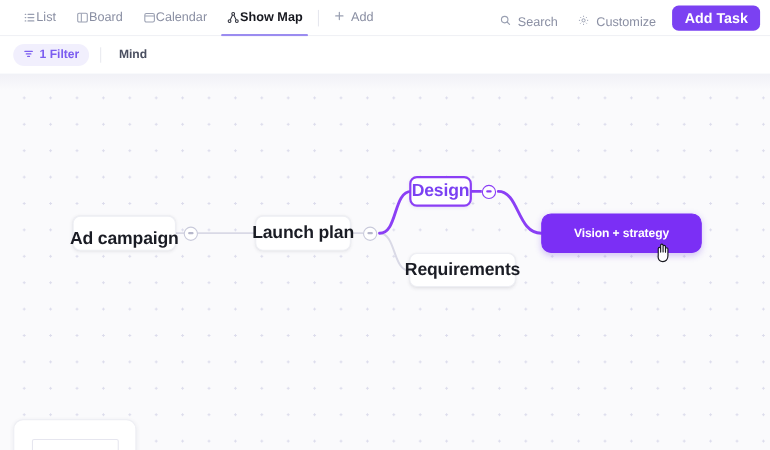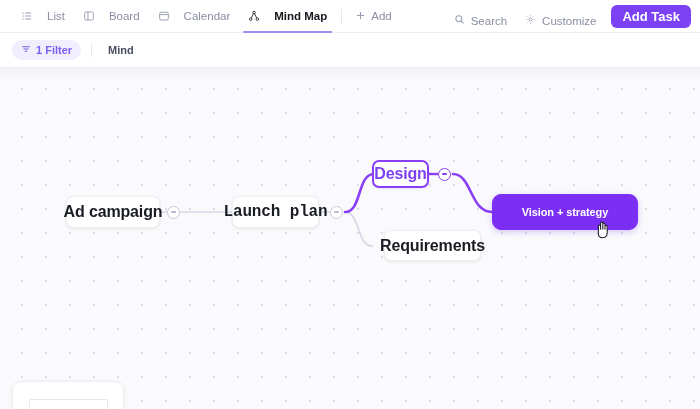--- a/index.html
+++ b/index.html
@@ -14,21 +14,21 @@
   
   .viewbar{
     position:absolute;left:0;top:0;width:700px;height:33px;
     background:#ffffff;border-bottom:1px solid #edeef3;
     display:flex;align-items:center;box-sizing:border-box;
   }
   .vb-left{display:flex;align-items:center;padding-left:12px;height:33px;}
   .vb-right{margin-left:auto;display:flex;align-items:center;padding-right:9px;height:33px;gap:4px;}
 
   .tab{
-    display:flex;align-items:center;gap:14px;
+    display:flex;align-items:center;gap:0;
     height:33px;padding:12px 9px;box-sizing:border-box;
     font-size:11.5px;color:#8a8fa3;cursor:pointer;position:relative;white-space:nowrap;
   }
   .tab .tlabel{line-height:33px;}
   .tab.active{color:#17181f;font-weight:bold;}
   .tab.active:after{
     content:"";position:absolute;left:4px;right:4px;bottom:0;height:2px;
     background:#9b8cf0;border-radius:2px;
   }
   .tab svg{display:block;}
@@ -166,21 +166,21 @@
 
       <div class="tab active">
         <span class="ico">
           <svg width="12" height="12" viewBox="0 0 16 16" fill="none" stroke="#2b2d38" stroke-width="1.25">
             <circle cx="8" cy="3.4" r="1.7"></circle>
               <circle cx="3.6" cy="12.2" r="1.7"></circle>
               <circle cx="12.4" cy="12.2" r="1.7"></circle>
             <path d="M7.2 4.9 4.5 10.6M8.8 4.9l2.7 5.7"></path>
           </svg>
         </span>
-        <span class="tlabel">Mind Map</span>
+        <span class="tlabel">Show Map</span>
       </div>
 
       <div class="tabsep"></div>
 
       <div class="addbtn">
         <span class="ico">
           <svg width="11" height="11" viewBox="0 0 16 16" fill="none" stroke="#9aa0b2" stroke-width="1.6" stroke-linecap="round">
             <path d="M8 3.2v9.6M3.2 8h9.6"></path>
           </svg>
         </span>
@@ -238,33 +238,33 @@
 
       <path d="M345 144 C360 144 357 178 372 178" stroke="#d9d9e6" stroke-width="1.8" fill="none" stroke-linecap="round"></path>
 
       <path d="M345 144 C362 144 357 106 374 106" stroke="#8b3ff5" stroke-width="2.6" fill="none" stroke-linecap="round"></path>
 
       <path d="M428 106 L438 106" stroke="#8b3ff5" stroke-width="2.4" fill="none"></path>
 
       <path d="M453 106 C472 106 470 144 492 144" stroke="#8b3ff5" stroke-width="2.6" fill="none" stroke-linecap="round"></path>
     </svg>
 
-    <div class="node node-plain" style="left:66px;top:128px;width:94px;height:32px;">
+    <div class="node node-plain" style="left:66px;top:128px;width:94px;height:32px;align-items:flex-end;">
       <span>Ad campaign</span>
     </div>
 
-    <div class="node node-plain" style="left:232px;top:128px;width:87px;height:32px;font-family:Liberation Mono, monospace;">
+    <div class="node node-plain" style="left:232px;top:128px;width:87px;height:32px;">
       <span>Launch plan</span>
     </div>
 
     <div class="node node-sel" style="left:372px;top:92px;width:57px;height:28px;">
       <span>Design</span>
     </div>
 
-    <div class="node node-plain" style="left:384px;top:162px;width:97px;height:31px;">
+    <div class="node node-plain" style="left:372px;top:162px;width:97px;height:31px;">
       <span>Requirements</span>
     </div>
 
     <div class="node node-active" style="left:492px;top:126px;width:146px;height:36px;">
       <span>Vision + strategy</span>
     </div>
 
     <div class="toggle gray" style="left:167px;top:137.5px;">
       <i></i>
     </div>

